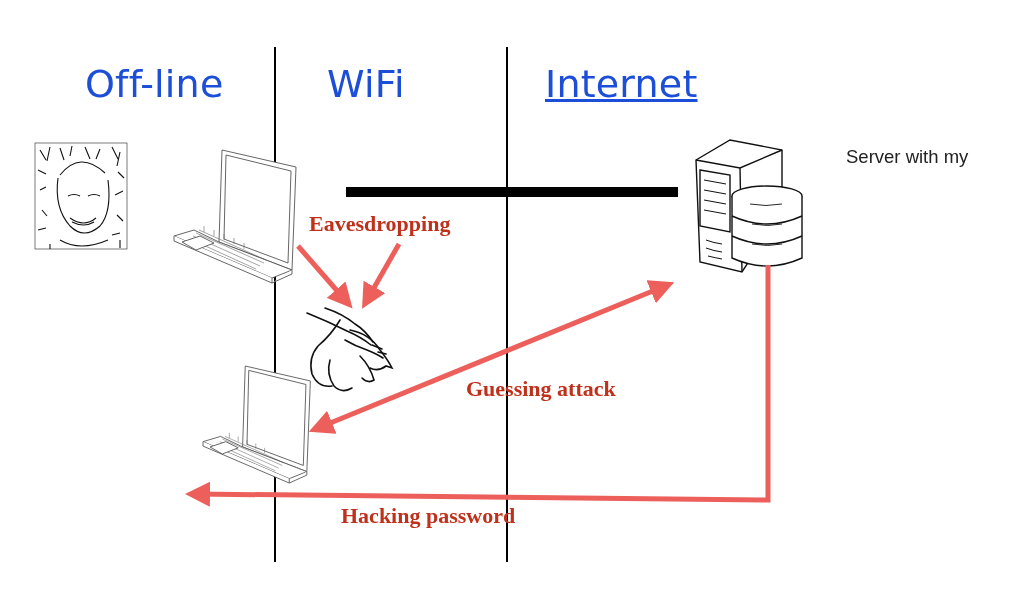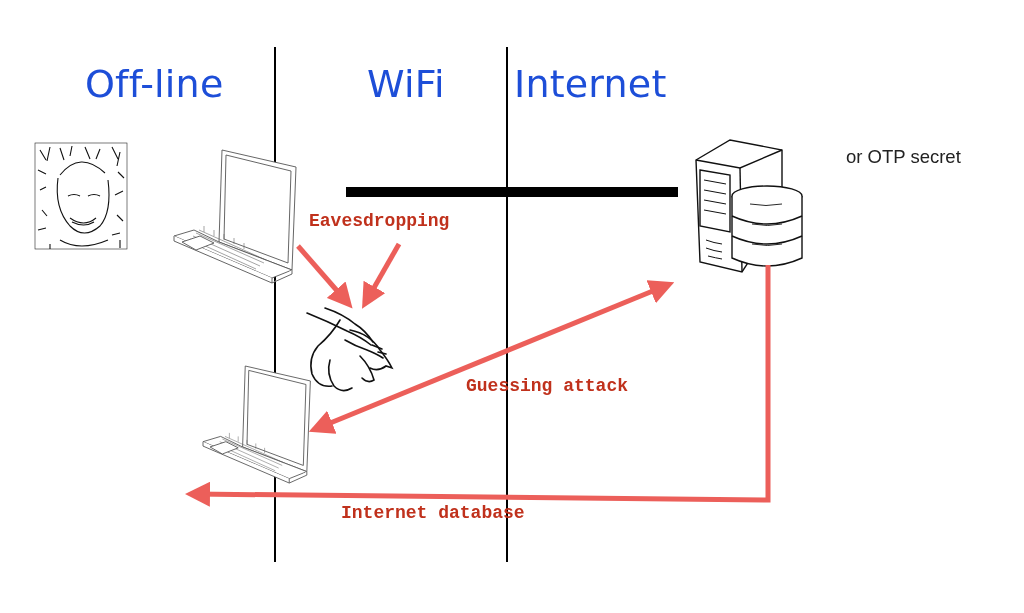--- a/index.html
+++ b/index.html
@@ -1,23 +1,23 @@
 <!DOCTYPE html>
 <html><head>
   <meta charset="utf-8">
   <style>
     html, body { margin: 0; padding: 0; background: #ffffff; }
     body { width: 1024px; height: 613px; position: relative; overflow: hidden; font-family: "Liberation Sans", sans-serif; }
     .zone-title { position: absolute; top: 62px; font-size: 38px; font-weight: 300; color: #1d4ed8; letter-spacing: 0.2px; font-family: "DejaVu Sans", sans-serif; font-weight: normal; transform: scaleY(1.0); }
     .zone-title.offline { left: 85px; }
-    .zone-title.wifi { left: 327px; margin-left: 40px; }
-    .zone-title.internet { left: 514px; }
+    .zone-title.wifi { left: 327px; }
+    .zone-title.internet { left: 545px; text-decoration: underline; }
     .caption { position: absolute; left: 846px; top: 144px; font-size: 18.5px; line-height: 26px; color: #222; font-family: "Liberation Sans", sans-serif; }
     .caption div { white-space: nowrap; }
-    .attack-label { position: absolute; color: #c0311c; font-weight: bold; font-size: 18px; font-family: Liberation Mono, monospace; white-space: nowrap; }
+    .attack-label { position: absolute; color: #c0311c; font-weight: bold; font-size: 22px; font-family: Liberation Serif, serif; white-space: nowrap; }
     .attack-label.eaves { left: 309px; top: 211px; }
     .attack-label.guess { left: 466px; top: 376px; }
     .attack-label.hack { left: 341px; top: 503px; }
     svg.diagram { position: absolute; left: 0; top: 0; }
   </style>
 </head>
 <body>
 
 <svg class="diagram" width="1024" height="613" viewBox="0 0 1024 613">
   <defs>
@@ -111,18 +111,18 @@
   <line x1="318" y1="428" x2="665" y2="286" stroke="#ec5f5a" stroke-width="5" marker-start="url(#ah)" marker-end="url(#ah)"></line>
 
   <polyline points="768,265 768,500 195,494" fill="none" stroke="#ec5f5a" stroke-width="5" marker-end="url(#ah)"></polyline>
 </svg>
 
 <div class="zone-title offline">Off-line</div>
 <div class="zone-title wifi">WiFi</div>
 <div class="zone-title internet">Internet</div>
 
 <div class="caption">
-  <div>or OTP secret</div>
+  <div>Server with my</div>
 </div>
 
 <div class="attack-label eaves">Eavesdropping</div>
 <div class="attack-label guess">Guessing attack</div>
-<div class="attack-label hack">Internet database</div>
+<div class="attack-label hack">Hacking password</div>
 
 </body></html>

